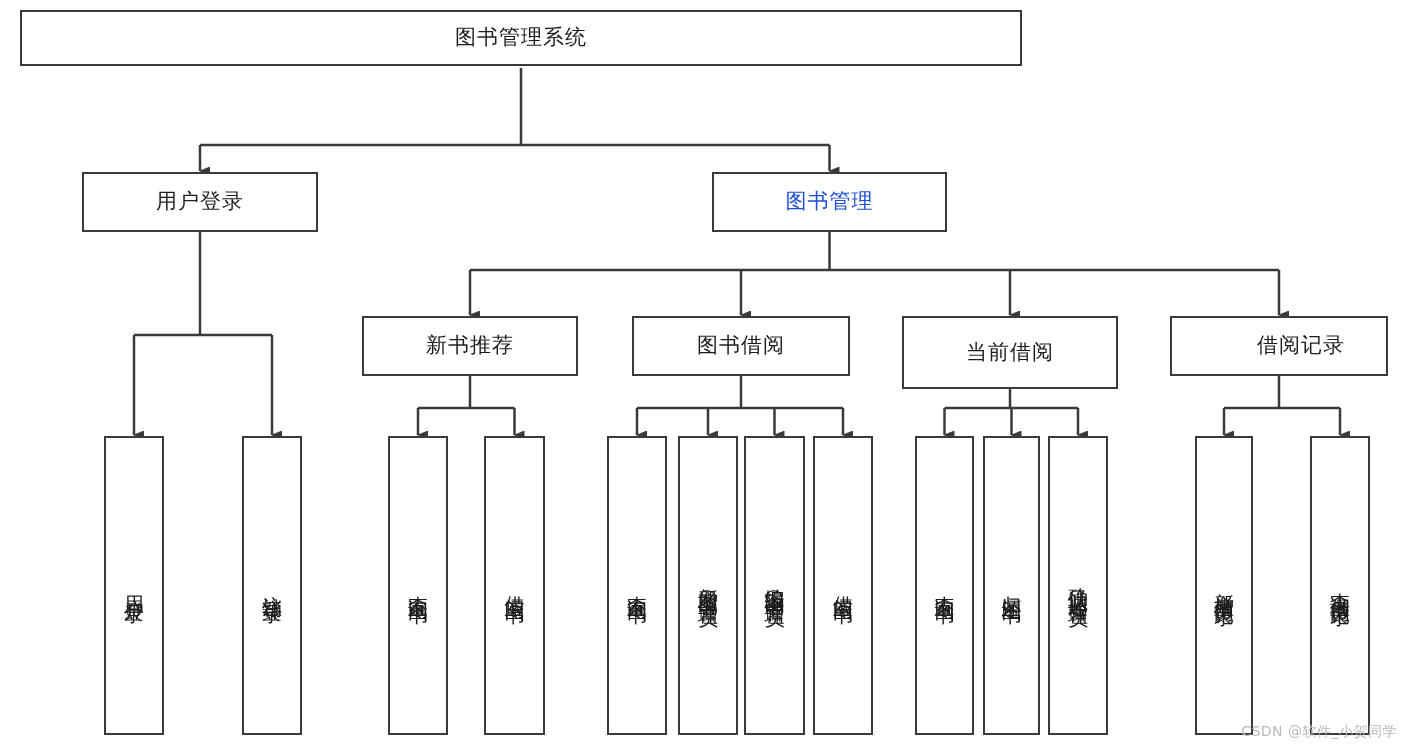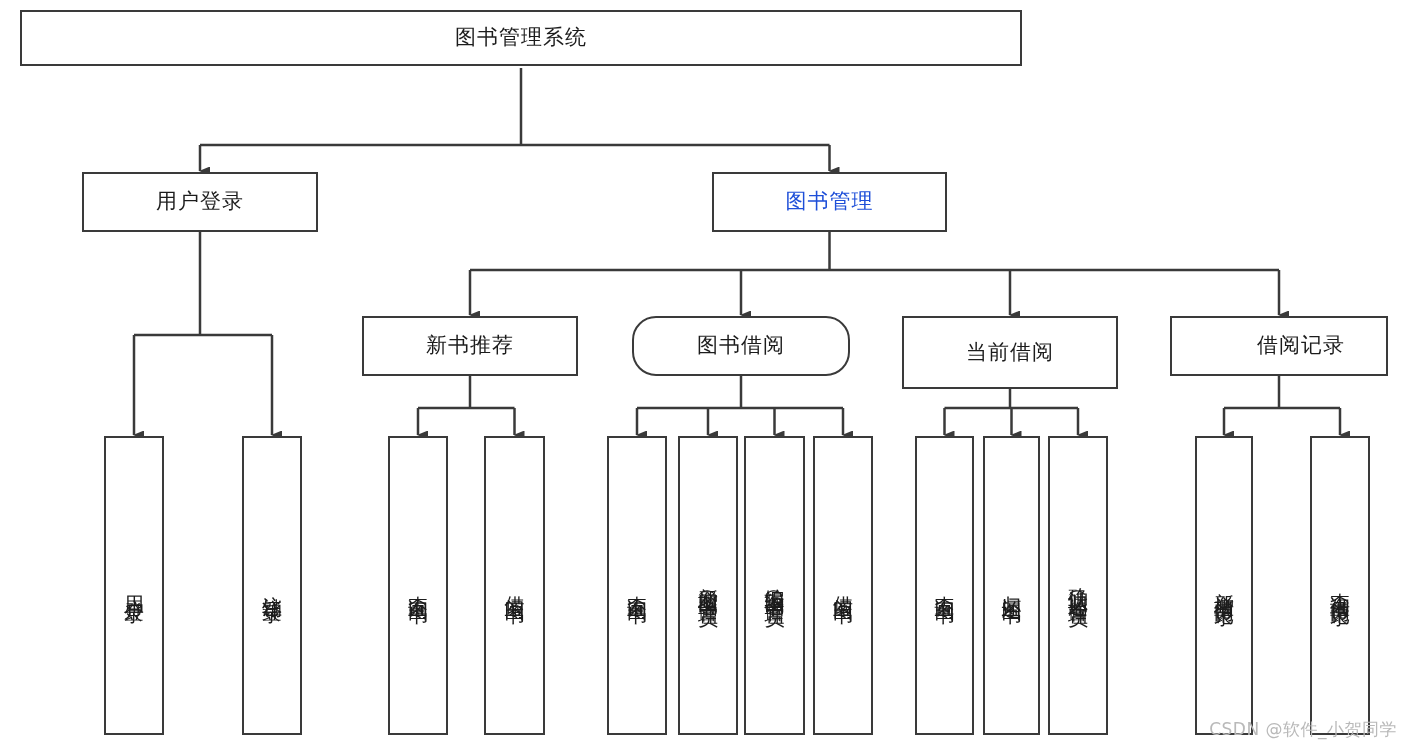--- a/index.html
+++ b/index.html
@@ -49,21 +49,21 @@
     position: absolute;
     left: 0; top: 0;
     width: 1405px;
     height: 747px;
     pointer-events: none;
   }
   .watermark {
     position: absolute;
     right: 8px;
     bottom: 6px;
-    font-size: 17px;
+    font-size: 14px;
     color: #b9b9b9;
     white-space: nowrap;
     letter-spacing: 0.5px;
   }
 </style>
 </head>
 <body>
 
 <div id="diagram-root">
 
@@ -116,21 +116,21 @@
       </div>
       <div class="node-box" style="left: 82px; top: 172px; width: 236px; height: 60px; border-color: rgb(58, 58, 58); background: rgb(255, 255, 255);">
         <span class="node-label-h" style="color: rgb(28, 28, 28);">用户登录</span>
       </div>
       <div class="node-box" style="left: 712px; top: 172px; width: 235px; height: 60px; border-color: rgb(58, 58, 58); background: rgb(255, 255, 255);">
         <span class="node-label-h" style="color: #1d4ed8; text-align: center;">图书管理</span>
       </div>
       <div class="node-box" style="left: 362px; top: 316px; width: 216px; height: 60px; border-color: rgb(58, 58, 58); background: rgb(255, 255, 255);">
         <span class="node-label-h" style="color: rgb(28, 28, 28);">新书推荐</span>
       </div>
-      <div class="node-box" style="left: 632px; top: 316px; width: 218px; height: 60px; border-color: rgb(58, 58, 58); background: rgb(255, 255, 255); border-radius: 24px;">
+      <div class="node-box" style="left: 632px; top: 316px; width: 218px; height: 60px; border-color: rgb(58, 58, 58); background: rgb(255, 255, 255);">
         <span class="node-label-h" style="color: rgb(28, 28, 28);">图书借阅</span>
       </div>
       <div class="node-box" style="left: 902px; top: 316px; width: 216px; height: 73px; border-color: rgb(58, 58, 58); background: rgb(255, 255, 255);">
         <span class="node-label-h" style="color: rgb(28, 28, 28);">当前借阅</span>
       </div>
       <div class="node-box" style="left: 1170px; top: 316px; width: 218px; height: 60px; border-color: rgb(58, 58, 58); background: rgb(255, 255, 255);">
         <span class="node-label-h" style="color: rgb(28, 28, 28); margin-left: 44px;">借阅记录</span>
       </div>
       <div class="node-box" style="left: 104px; top: 436px; width: 60px; height: 299px; border-color: rgb(58, 58, 58); background: rgb(255, 255, 255);">
         <span class="node-label-v" style="color: rgb(28, 28, 28);">用户登录</span>

